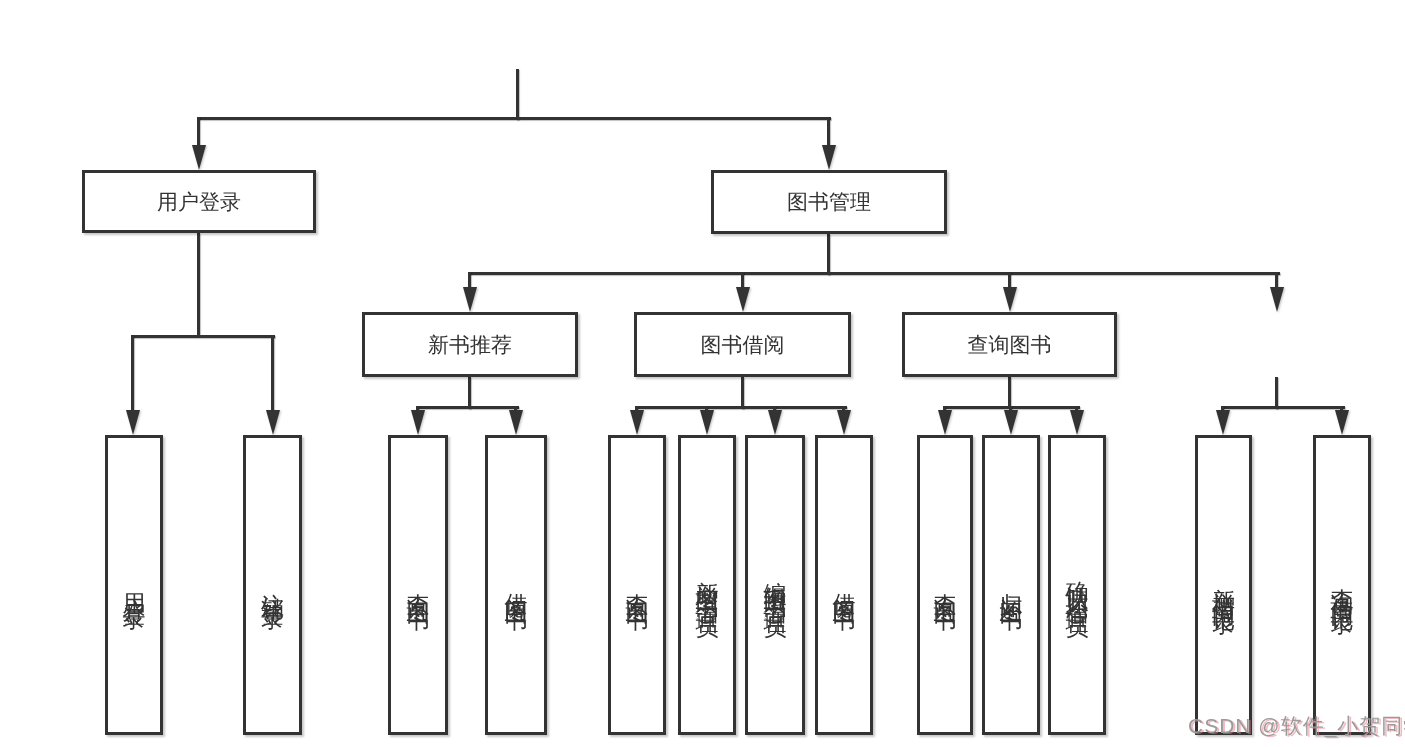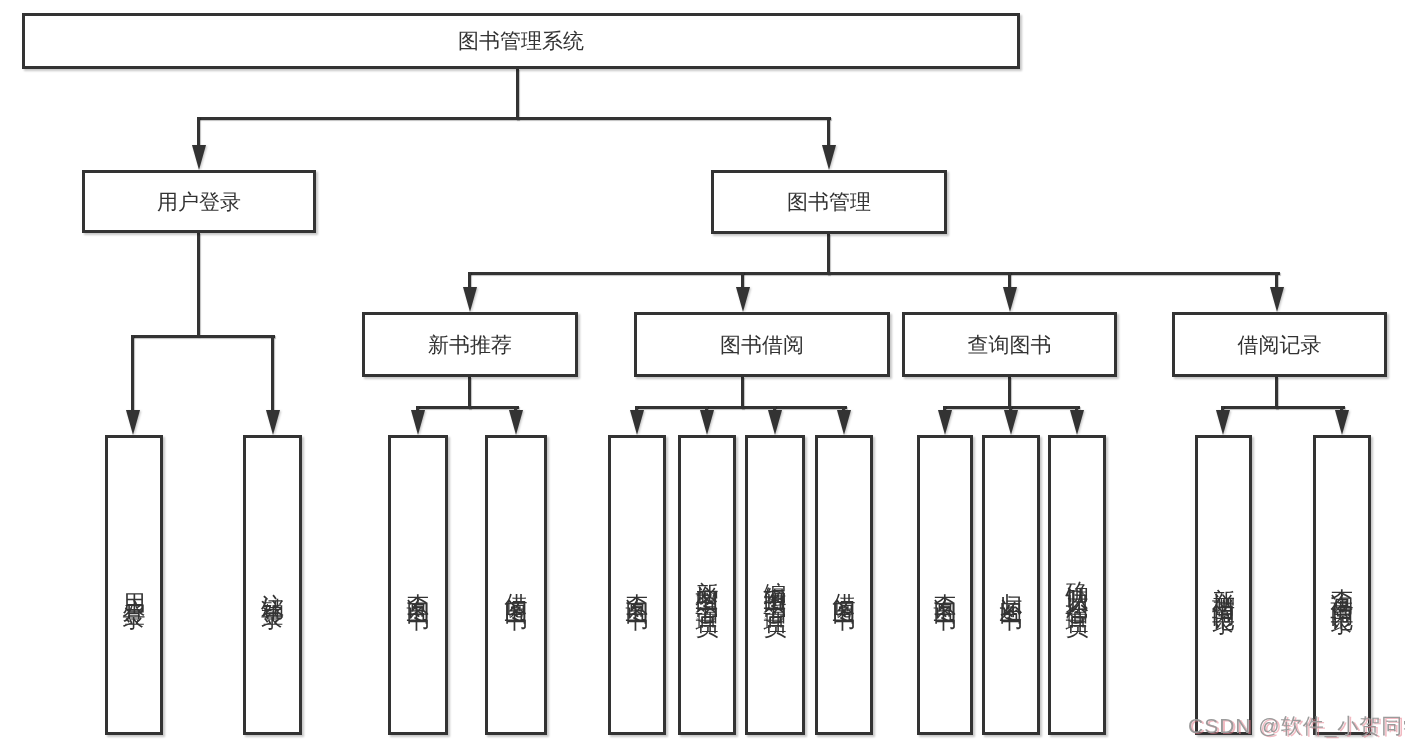--- a/index.html
+++ b/index.html
@@ -98,29 +98,27 @@
   <div class="ln v" style="left:1009px;top:406px;height:10px"></div>
   <div class="arr" style="left:1004px;top:410px"></div>
   <div class="ln v" style="left:1075px;top:406px;height:10px"></div>
   <div class="arr" style="left:1070px;top:410px"></div>
 
   <div class="ln v" style="left:1221px;top:406px;height:10px"></div>
   <div class="arr" style="left:1216px;top:410px"></div>
   <div class="ln v" style="left:1340px;top:406px;height:10px"></div>
   <div class="arr" style="left:1335px;top:410px"></div>
 
-  <div class="box" style="left:22px;top:13px;width:998px;height:56px">图书管理系统</div>
 
   <div class="box" style="left:82px;top:170px;width:234px;height:63px">用户登录</div>
   <div class="box" style="left:362px;top:312px;width:216px;height:65px">新书推荐</div>
 
   <div class="box" style="left:711px;top:170px;width:236px;height:64px">图书管理</div>
-  <div class="box" style="left:634px;top:312px;width:256px;height:65px">图书借阅</div>
+  <div class="box" style="left:634px;top:312px;width:217px;height:65px">图书借阅</div>
   <div class="box" style="left:902px;top:312px;width:215px;height:65px">查询图书</div>
-  <div class="box" style="left:1172px;top:312px;width:215px;height:65px">借阅记录</div>
 
   <div class="box v" style="left:105px;top:435px;width:58px;height:300px">用户登录</div>
   <div class="box v" style="left:243px;top:435px;width:59px;height:300px">注销登录</div>
 
   <div class="box v" style="left:388px;top:435px;width:60px;height:300px">查询图书</div>
   <div class="box v" style="left:485px;top:435px;width:62px;height:300px">借阅图书</div>
 
   <div class="box v" style="left:608px;top:435px;width:58px;height:300px">查询图书</div>
   <div class="box v" style="left:678px;top:435px;width:58px;height:300px">新增图书（管理员）</div>
   <div class="box v" style="left:745px;top:435px;width:60px;height:300px">编辑图书（管理员）</div>

